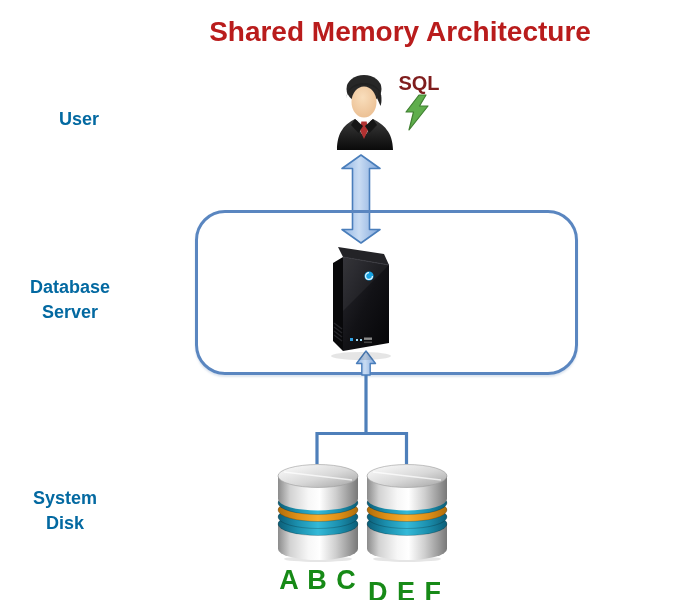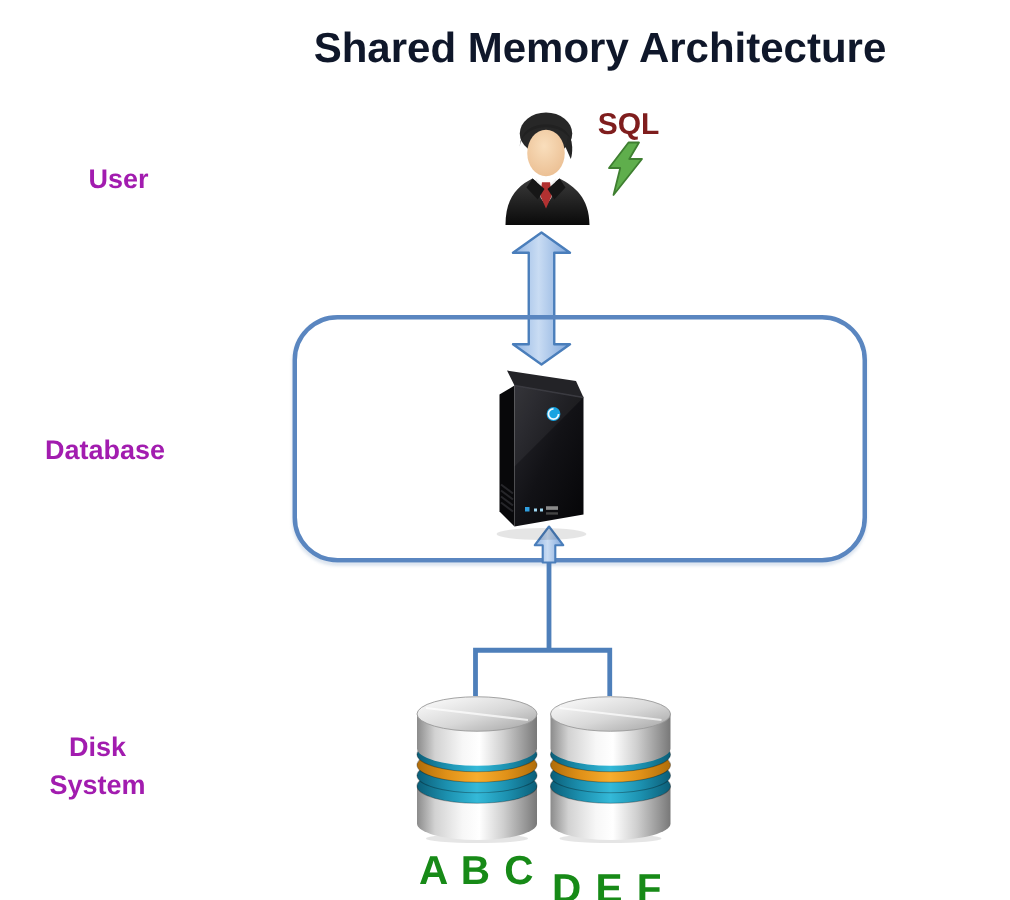--- a/index.html
+++ b/index.html
@@ -3,27 +3,27 @@
 <meta charset="utf-8">
 <style>
   html,body{margin:0;padding:0;background:#fff;}
   #canvas{
     position:relative;width:673px;height:600px;background:#ffffff;overflow:hidden;
     font-family:"Liberation Sans",sans-serif;
   }
   .abs{position:absolute;}
   .title{
     left:185px;top:16px;width:430px;text-align:center;
-    font-size:28px;font-weight:bold;color:#0f172a;letter-spacing:0px;
+    font-size:28px;font-weight:bold;color:#b91c1c;letter-spacing:0px;
   }
   .side-label{
-    width:100px;text-align:center;font-size:18px;font-weight:bold;color:#a21caf;line-height:25px;
+    width:100px;text-align:center;font-size:18px;font-weight:bold;color:#0369a1;line-height:25px;
   }
   .lbl-user{left:29px;top:107px;}
-  .lbl-db{left:20px;top:288px;}
+  .lbl-db{left:20px;top:275px;}
   .lbl-disk{left:15px;top:486px;}
   .sql-text{
     left:396px;top:72px;width:46px;text-align:center;
     font-size:20px;font-weight:bold;color:#7f1d1d;
   }
   .server-box{
     left:195px;top:210px;width:383px;height:165px;box-sizing:border-box;
     border:3px solid #5A86C0;border-radius:30px;background:transparent;
     box-shadow:0 2px 2px rgba(120,150,190,0.25);
   }
@@ -89,24 +89,25 @@
           <stop offset="1" stop-color="#050507"></stop>
       </linearGradient>
     </defs>
   </svg>
 
   <div class="abs title">Shared Memory Architecture</div>
 
   <div class="abs side-label lbl-user">User</div>
   <div class="abs side-label lbl-db">
     <div>Database</div>
+    <div>Server</div>
   </div>
   <div class="abs side-label lbl-disk">
+    <div>System</div>
     <div>Disk</div>
-    <div>System</div>
   </div>
 
   <svg class="abs" style="left:336px;top:72px" width="58" height="80" viewBox="0 0 58 80">
     <ellipse cx="28" cy="17" rx="17.5" ry="14" fill="#272727"></ellipse>
     <ellipse cx="28" cy="30" rx="12.5" ry="15.5" fill="url(#gradFace)"></ellipse>
     <path d="M10.5,27 C10.5,8 45.5,8 45.5,27 C45.5,16 38,11 28,11 C18,11 10.5,16 10.5,27 Z" fill="#212121"></path>
     <path d="M43,18 C46,22 46,30 44.5,34 L41,26 Z" fill="#242424"></path>
     <path d="M1,78 C1,60 9,52 19,47 L28,54 L37,47 C47,52 57,60 57,78 Z" fill="url(#gradSuit)"></path>
     <polygon points="21,46.5 28,53.5 35,46.5 31.5,60 28,65 24.5,60" fill="#f2f2f2"></polygon>
     <polygon points="25.3,49.5 30.7,49.5 31.8,58.5 28,67 24.2,58.5" fill="#b23131"></polygon>

